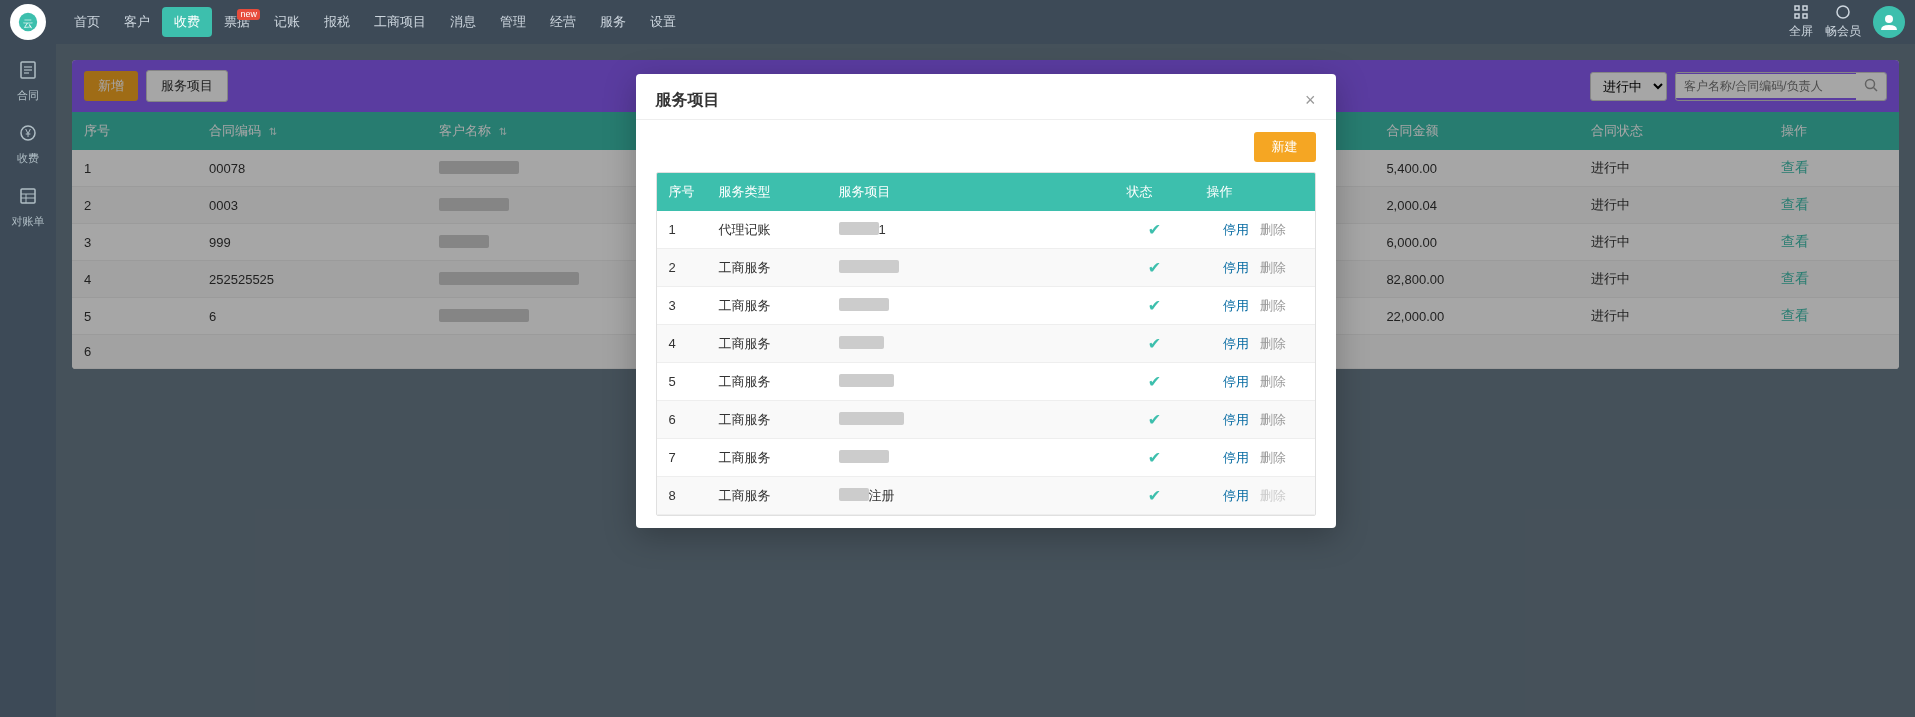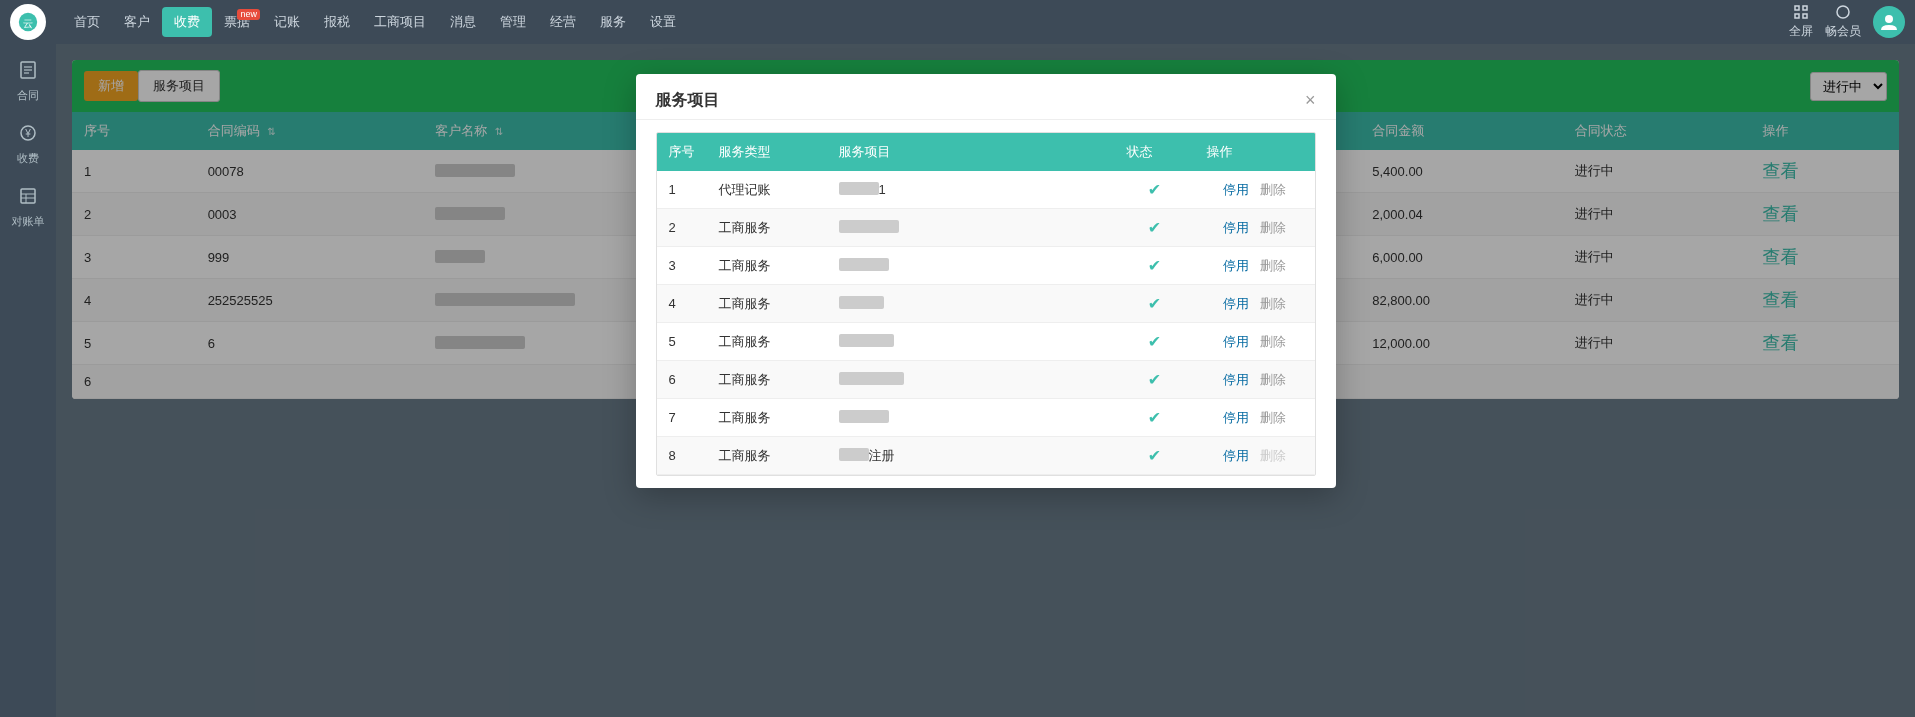--- a/index.html
+++ b/index.html
@@ -85,23 +85,23 @@
       flex: 1;
       background: #6b7d8a;
       padding: 16px;
       position: relative;
       overflow: hidden;
     }
 
     
     .table-container { background: #fff; border-radius: 4px; overflow: hidden; }
     .table-toolbar {
-      display: flex; align-items: center; 
+      display: flex; align-items: center; gap: 8px;
       padding: 10px 12px;
-      background: #22c55e;
+      background: #8b5cf6;
     }
     .btn-new-orange {
       background: #f5a623; color: #fff; border: none;
       padding: 6px 14px; border-radius: 3px; font-size: 13px; cursor: pointer;
     }
     .btn-service-item {
       background: #fff; color: #333; border: 1px solid #ccc;
       padding: 6px 14px; border-radius: 3px; font-size: 13px; cursor: pointer;
     }
     .toolbar-right { margin-left: auto; display: flex; align-items: center; gap: 8px; }
@@ -124,21 +124,21 @@
     .main-table { width: 100%; border-collapse: collapse; font-size: 13px; }
     .main-table thead tr { background: #3dbfad; }
     .main-table thead th {
       color: #fff; padding: 10px 12px; text-align: left; font-weight: normal;
       white-space: nowrap;
     }
     .main-table thead th .sort-icon { margin-left: 4px; opacity: 0.8; font-size: 10px; }
     .main-table tbody tr:nth-child(odd) { background: #fff; }
     .main-table tbody tr:nth-child(even) { background: #f9f9f9; }
     .main-table tbody td { padding: 9px 12px; color: #333; border-bottom: 1px solid #eee; }
-    .action-link { color: #3dbfad; cursor: pointer; text-decoration: none; font-size: 18px; }
+    .action-link { color: #3dbfad; cursor: pointer; text-decoration: none; font-size: 14px; }
     .status-badge { color: #3dbfad; font-size: 13px; }
 
     
     .modal-backdrop {
       position: absolute; top: 0; left: 0; right: 0; bottom: 0;
       background: rgba(0,0,0,0.35);
       display: flex; align-items: flex-start; justify-content: center;
       padding-top: 30px;
       z-index: 100;
     }
@@ -276,20 +276,29 @@
 
       <div class="table-toolbar">
         <button class="btn-new-orange">新增</button>
         <button class="btn-service-item">服务项目</button>
         <div class="toolbar-right">
           <select class="status-select">
             <option>进行中</option>
             <option>已结束</option>
             <option>全部</option>
           </select>
+          <div class="search-box">
+            <input type="text" placeholder="客户名称/合同编码/负责人" style="">
+            <button class="search-btn">
+              <svg width="14" height="14" viewBox="0 0 14 14" fill="none">
+                  <circle cx="6" cy="6" r="4.5" stroke="#999" stroke-width="1.5"></circle>
+                  <line x1="9.5" y1="9.5" x2="13" y2="13" stroke="#999" stroke-width="1.5"></line>
+                </svg>
+            </button>
+          </div>
         </div>
       </div>
 
       <table class="main-table">
         <thead>
           <tr>
             <th>序号</th>
             <th>合同编码 <span class="sort-icon">⇅</span></th>
             <th>客户名称 <span class="sort-icon">⇅</span></th>
             <th>服务项目▼</th>
@@ -339,21 +348,21 @@
             <td>82,800.00</td>
             <td class="status-badge">进行中</td>
             <td><a class="action-link">查看</a></td>
           </tr>
           <tr>
             <td>5</td>
             <td>6</td>
             <td><span class="blurred-text" style="width:90px">&nbsp;&nbsp;&nbsp;&nbsp;&nbsp;&nbsp;&nbsp;&nbsp;&nbsp;&nbsp;&nbsp;</span></td>
             <td>小规模记账</td>
             <td>202303-202402</td>
-            <td>12,000.00</td>
+            <td>22,000.00</td>
             <td class="status-badge">进行中</td>
             <td><a class="action-link">查看</a></td>
           </tr>
           <tr>
             <td>6</td>
             <td></td>
             <td></td>
             <td></td>
             <td></td>
             <td></td>
@@ -366,20 +375,23 @@
 
     <div class="modal-backdrop">
       <div class="modal">
 
         <div class="modal-header">
           <span class="modal-title">服务项目</span>
           <button class="modal-close">×</button>
         </div>
 
         <div class="modal-body">
+          <div class="modal-toolbar">
+            <button class="btn-new-modal">新建</button>
+          </div>
 
           <div class="modal-table-wrap">
             <table class="modal-table">
               <thead>
                 <tr>
                   <th class="col-num">序号</th>
                   <th class="col-type">服务类型</th>
                   <th class="col-item">服务项目</th>
                   <th class="col-status">状态</th>
                   <th class="col-action">操作</th>

